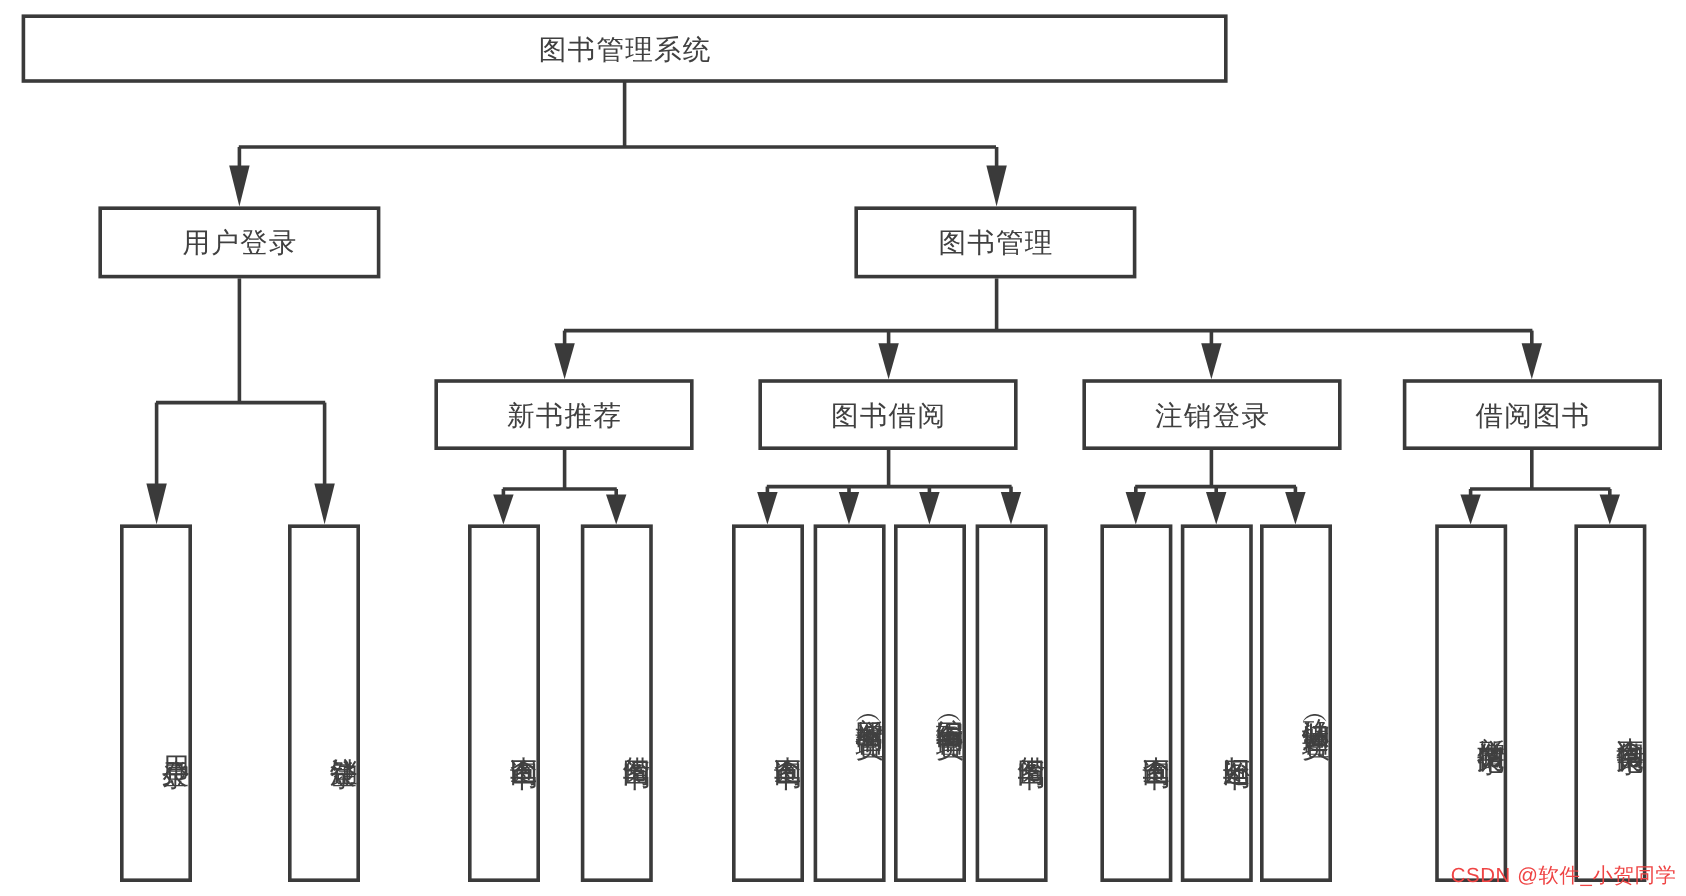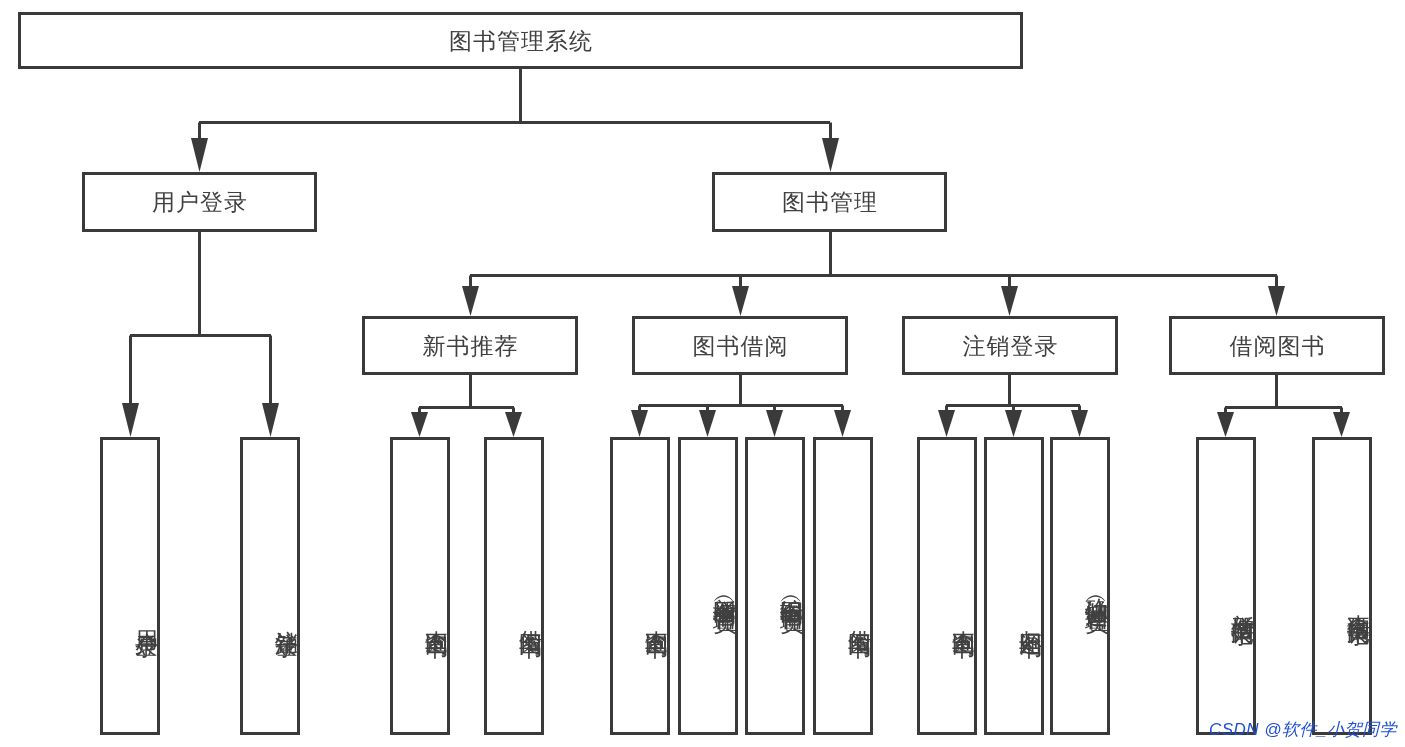--- a/index.html
+++ b/index.html
@@ -66,25 +66,24 @@
     letter-spacing: 1px;
     white-space: nowrap;
     pointer-events: none;
     font-family: "Liberation Sans", "DejaVu Sans", sans-serif;
   }
   #watermark {
     position: absolute;
     right: 8px;
     bottom: 6px;
     font-size: 17px;
-    color: #1d4ed8;
+    color: #ef4444;
     letter-spacing: 0.5px;
     white-space: nowrap;
     font-family: "Liberation Sans", "DejaVu Sans", sans-serif;
-    font-style: italic;
   }
 </style>
 </head>
 <body>
 
 <div id="diagram-root">
 
   <svg id="diagram-canvas" viewBox="0 0 1405 747">
 
     <g>

